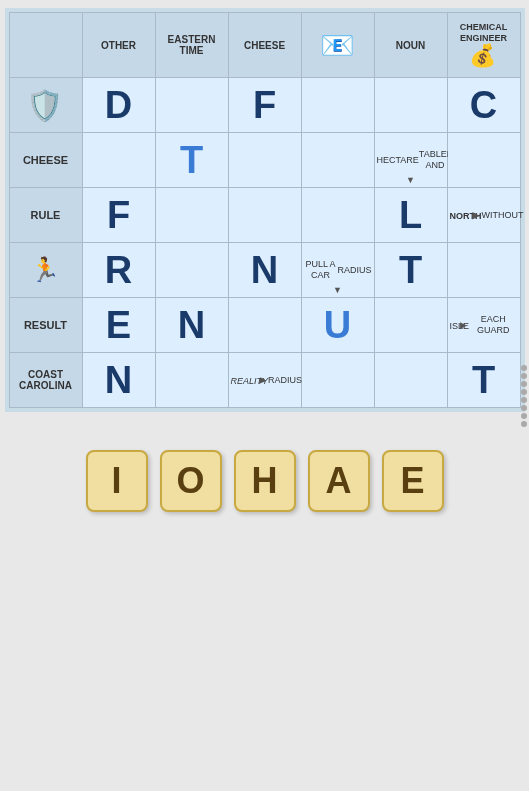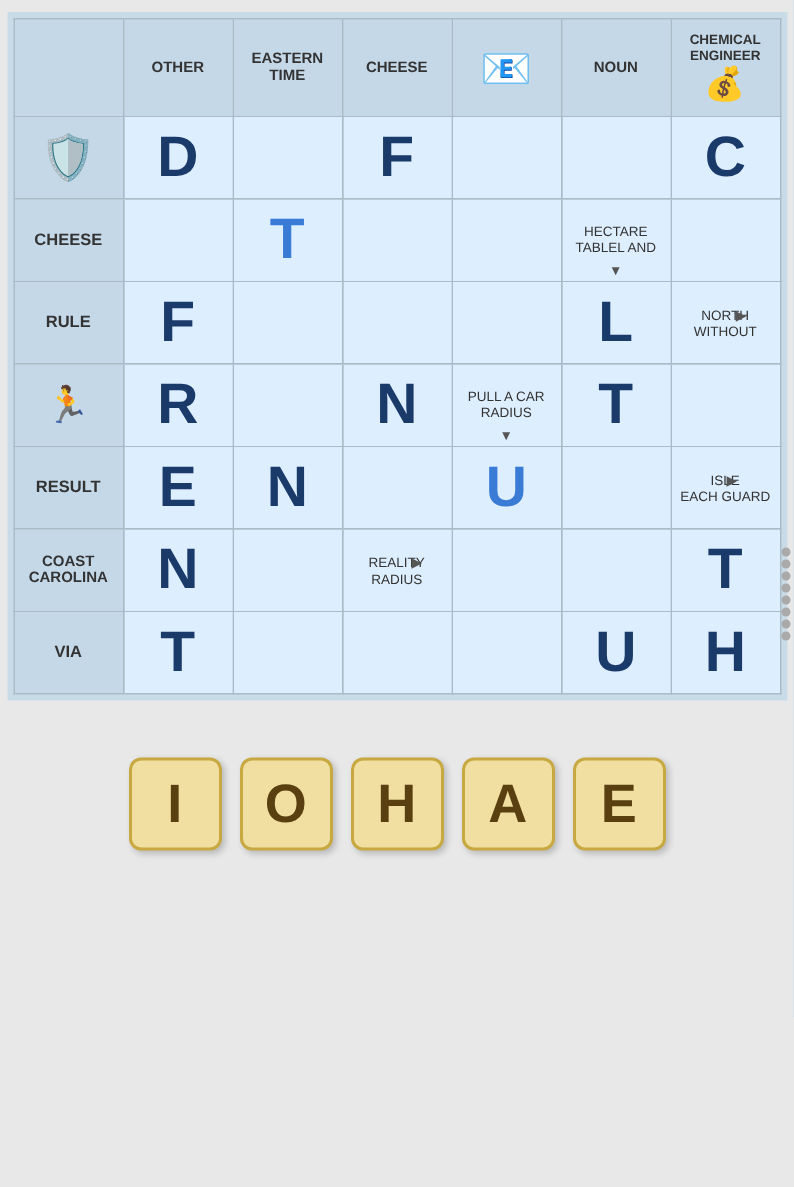--- a/index.html
+++ b/index.html
@@ -129,21 +129,21 @@
       align-items: center;
       justify-content: center;
       font-size: 36px;
       font-weight: bold;
       color: #5a4010;
       box-shadow: 2px 2px 4px rgba(0,0,0,0.2);
     }
 
     .clue-multi {
       display: flex;
-      flex-direction: column;
+      flex-direction: row;
       align-items: center;
     }
   </style>
 </head>
 <body>
 
 <div class="grid-container">
   <table>
 
     <tbody>
@@ -212,21 +212,21 @@
         <span class="big-letter-dark">F</span>
       </td>
       <td></td>
       <td></td>
       <td></td>
       <td>
         <span class="big-letter-dark">L</span>
       </td>
       <td style="position:relative;">
         <div class="clue-multi">
-          <div style="position:relative; display:inline-block;" class="arrow-right">
+          <div style="position:relative; display:inline-block;font-weight:bold;" class="arrow-right">
             <span class="small-clue">NORTH</span>
           </div>
           <span class="small-clue">WITHOUT</span>
         </div>
       </td>
     </tr>
 
 
     <tr>
       <td class="row-header">
@@ -275,48 +275,33 @@
     </tr>
 
     <tr>
       <td class="row-header" style="font-size:10px;">COAST CAROLINA</td>
       <td>
         <span class="big-letter-dark">N</span>
       </td>
       <td></td>
       <td style="position:relative;">
         <div class="clue-multi">
-          <div style="position:relative; display:inline-block;" class="arrow-right">
+          <div style="position:relative; display:inline-block;font-style:italic;" class="arrow-right">
             <span class="small-clue">REALITY</span>
           </div>
           <span class="small-clue">RADIUS</span>
         </div>
       </td>
       <td></td>
       <td></td>
       <td>
         <span class="big-letter-dark">T</span>
       </td>
     </tr>
 
-    <tr>
-      <td class="row-header">VIA</td>
-      <td>
-        <span class="big-letter-dark">T</span>
-      </td>
-      <td></td>
-      <td></td>
-      <td></td>
-      <td>
-        <span class="big-letter-dark">U</span>
-      </td>
-      <td>
-        <span class="big-letter-dark">H</span>
-      </td>
-    </tr>
   </tbody>
     </table>
 
   <div class="scroll-indicator" style="position:absolute; right:2px; top:50%; transform:translateY(-50%);">
     <div class="scroll-dot"></div>
     <div class="scroll-dot"></div>
     <div class="scroll-dot"></div>
     <div class="scroll-dot"></div>
     <div class="scroll-dot"></div>
     <div class="scroll-dot"></div>

